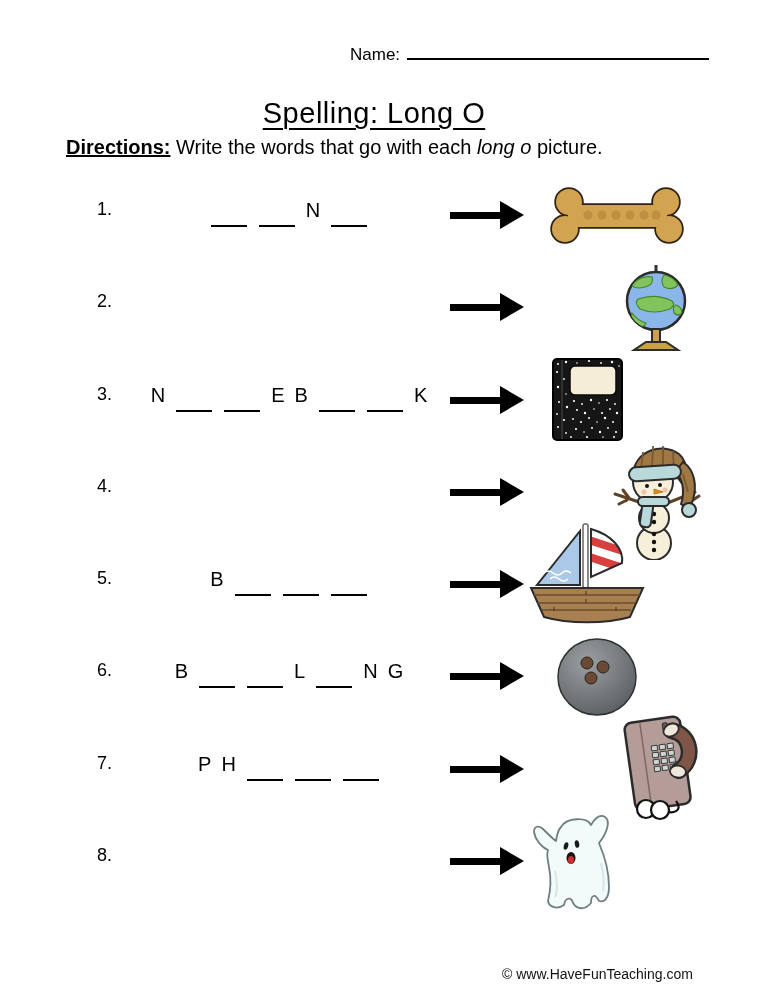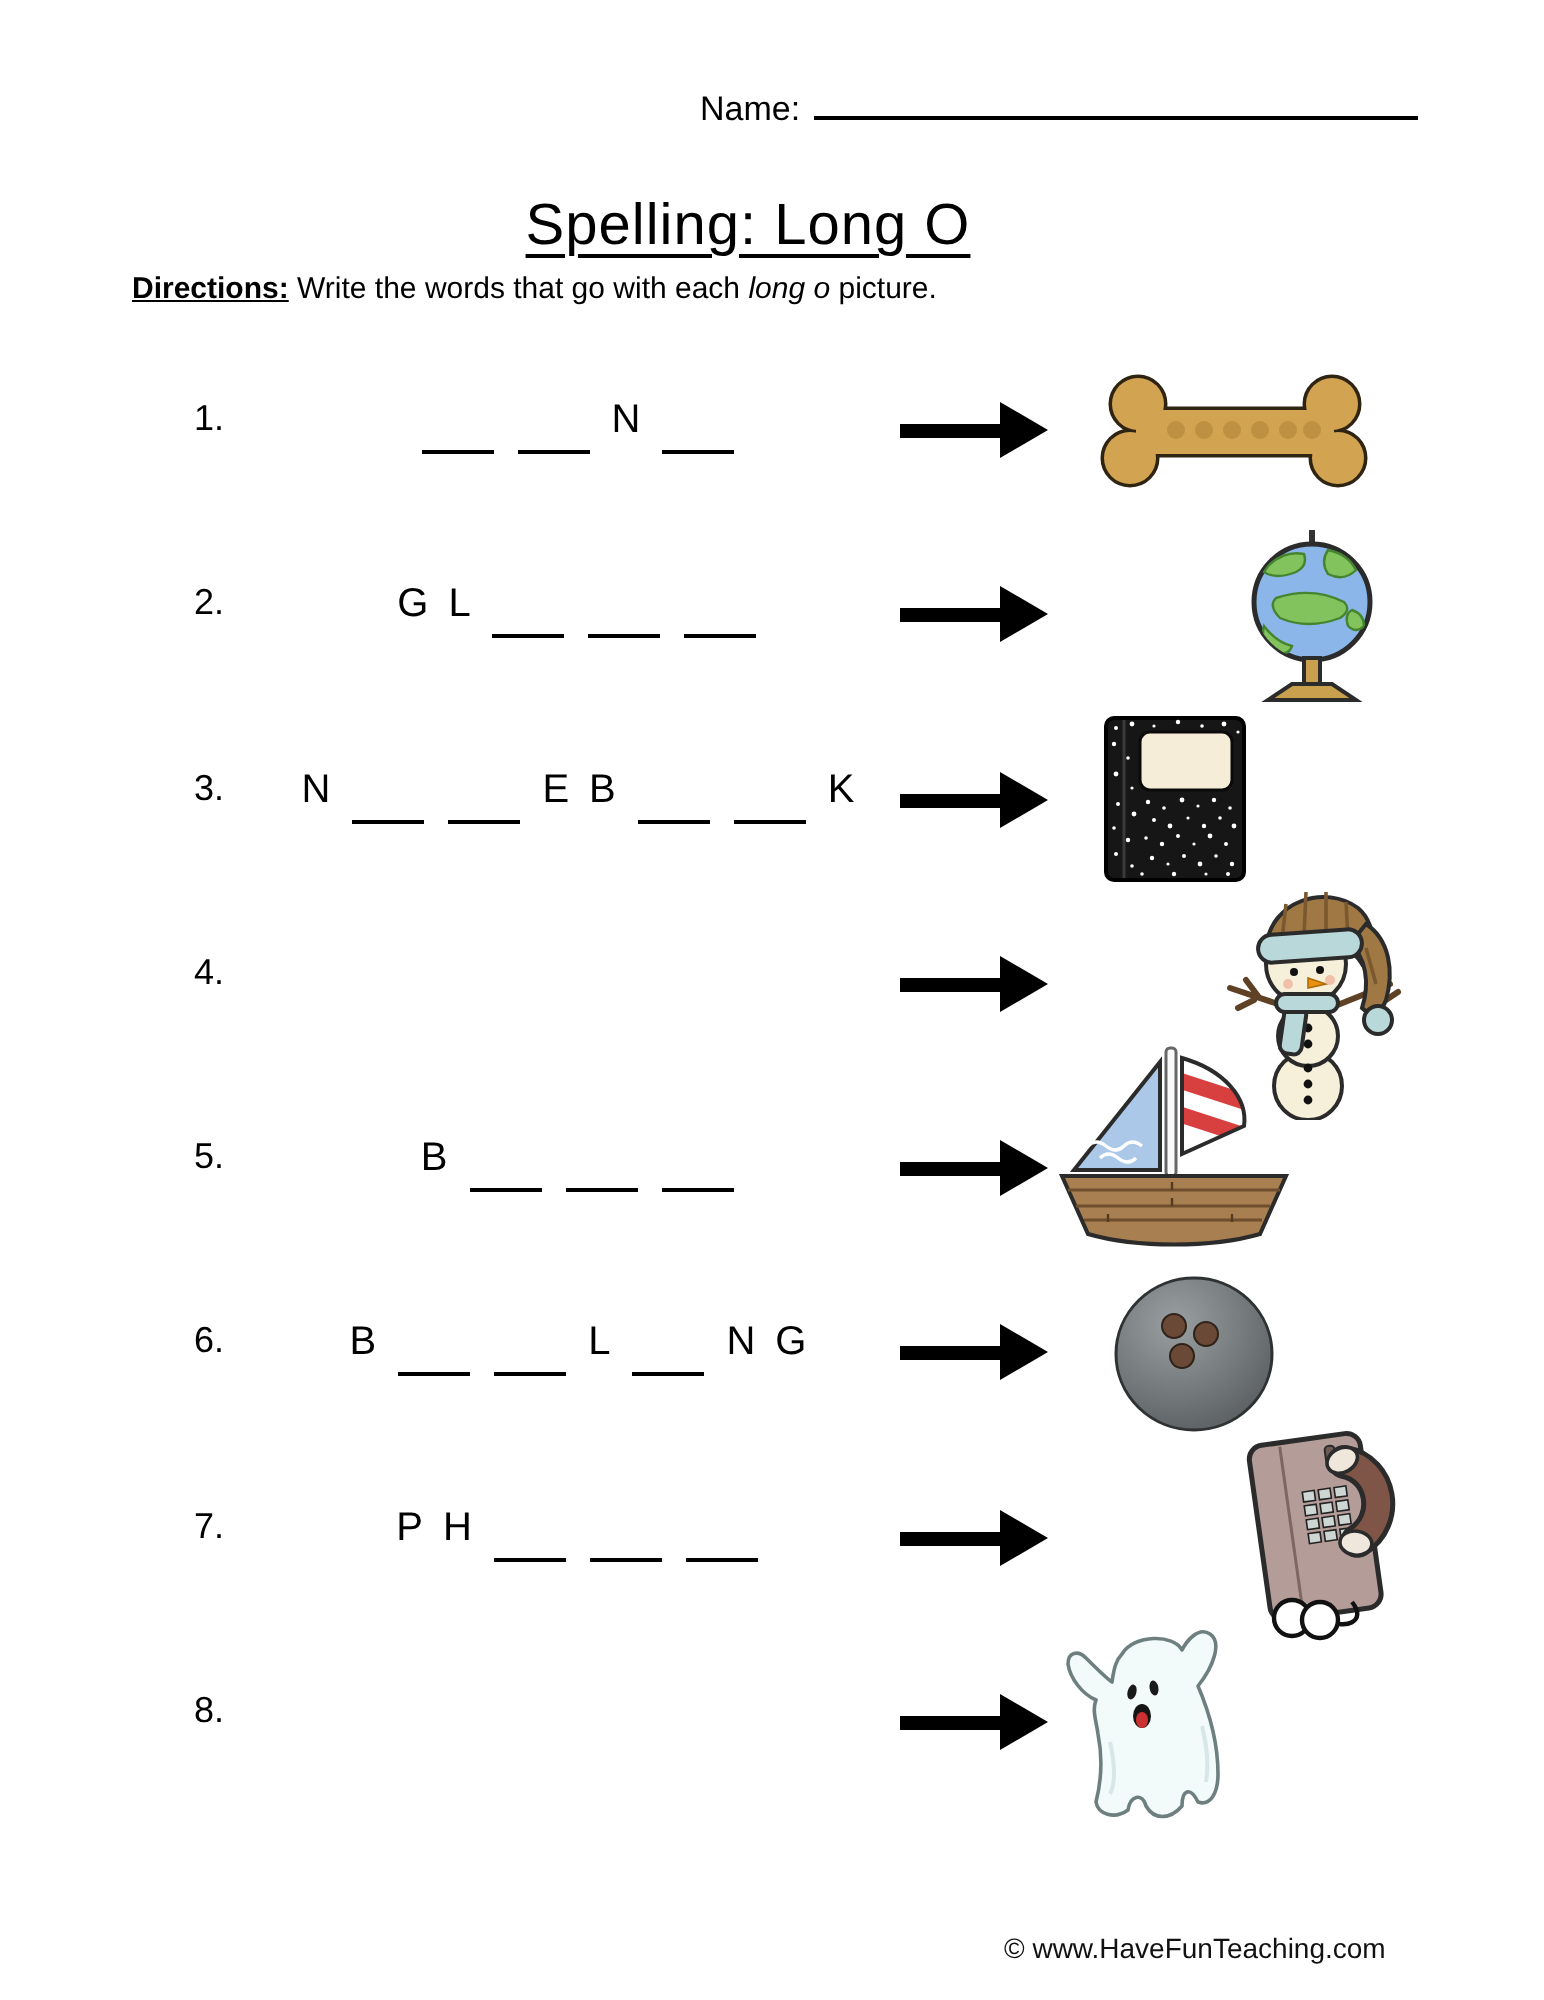--- a/index.html
+++ b/index.html
@@ -8,21 +8,21 @@
     font-family:"Liberation Sans",sans-serif;color:#000;overflow:hidden;
   }
   
   .name-row{position:absolute;left:350px;top:42px;font-size:17px;}
   .name-line{display:inline-block;width:302px;height:16px;border-bottom:2px solid #000;margin-left:7px;}
   .title{
     position:absolute;top:81px;left:0;right:24px;margin:16px;text-align:center;
     font-size:29px;font-weight:400;letter-spacing:.5px;
     text-decoration:underline;text-decoration-thickness:2px;text-underline-offset:5px;
   }
-  .directions{position:absolute;left:66px;top:136px;margin:0;font-size:15px;}
+  .directions{position:absolute;left:66px;top:136px;margin:0;font-size:20px;}
   .dir-label{font-weight:bold;text-decoration:underline;}
   
   .row{position:absolute;left:0;width:772px;height:36px;}
   .num{position:absolute;left:97px;top:0;font-size:18px;}
   .pattern{position:absolute;left:133px;top:-6px;width:312px;text-align:center;
            white-space:nowrap;line-height:34px;font-size:20px;}
   .letter{display:inline-block;margin:0 5px;}
   .blank{display:inline-block;width:36px;height:28px;margin:0 6px;
          border-bottom:2px solid #000;vertical-align:bottom;}
   .arrow{position:absolute;left:450px;top:2px;width:74px;height:28px;}
@@ -59,21 +59,20 @@
   <div class="row" style="top:199px">
     <span class="num">1.</span>
     <div class="pattern"><span class="blank"></span><span class="blank"></span><span class="letter">N</span><span class="blank"></span></div>
     <div class="arrow">
         <span class="shaft"></span>
         <span class="head"></span>
       </div>
   </div>
   <div class="row" style="top:291px">
     <span class="num">2.</span>
-    <div class="pattern"><span class="letter">G</span><span class="letter">L</span><span class="blank"></span><span class="blank"></span><span class="blank"></span></div>
     <div class="arrow">
         <span class="shaft"></span>
         <span class="head"></span>
       </div>
   </div>
   <div class="row" style="top:384px">
     <span class="num">3.</span>
     <div class="pattern"><span class="letter">N</span><span class="blank"></span><span class="blank"></span><span class="letter">E</span><span class="letter">B</span><span class="blank"></span><span class="blank"></span><span class="letter">K</span></div>
     <div class="arrow">
         <span class="shaft"></span>

